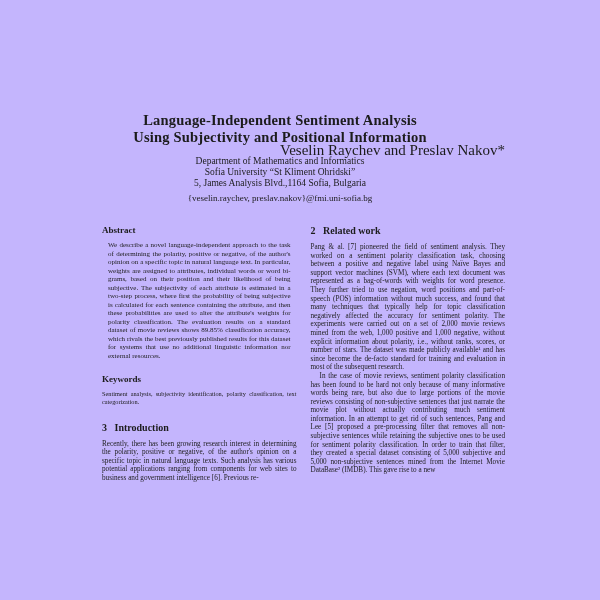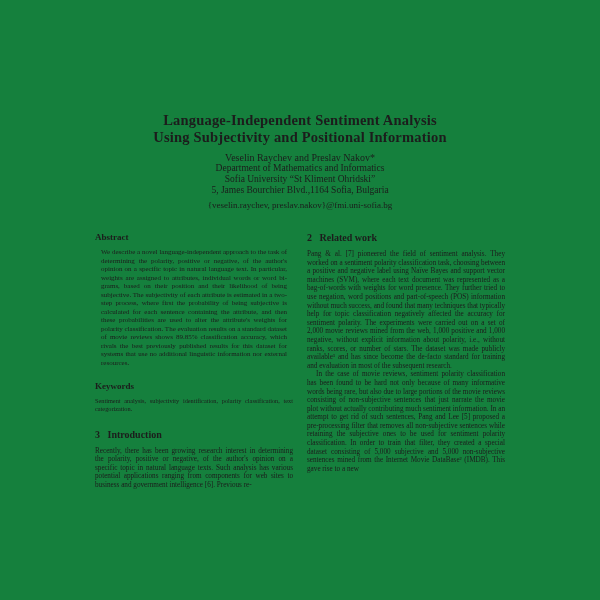--- a/index.html
+++ b/index.html
@@ -6,52 +6,52 @@
   html, body { width: 600px; height: 600px; }
   body {
     background: #ffffff;
     font-family: "Liberation Serif", serif;
     color: #1c1c1c;
     overflow: hidden;
   }
   .page {
     width: 600px;
     height: 600px;
-    background: #15803d;
-    padding: 112px 95px 0 95px;
+    background: #c4b5fd;
+    padding: 112px 95px 0 55px;
     overflow: hidden;
   }
   .title {
     text-align: center;
     font-weight: bold;
     font-size: 14.5px;
     line-height: 16.5px;
     letter-spacing: 0.2px;
   }
   .authors {
-    text-align: center;
-    font-size: 10px;
+    text-align: right;
+    font-size: 15px;
     line-height: 11px;
-    margin-top: 7px;
   }
   .affil {
     text-align: center;
     font-size: 9.5px;
     line-height: 11px;
   }
   .email {
     text-align: center;
     font-size: 9px;
     line-height: 10px;
     margin-top: 4px;
   }
   .cols {
     display: flex;
     gap: 14px;
     margin-top: 22px;
+    margin-left: 47px;
   }
   .col { width: 198px; }
   .abs-head, .kw-head {
     font-weight: bold;
     font-size: 9px;
     line-height: 10px;
     margin-bottom: 6px;
   }
   .abs-text {
     font-size: 7px;
@@ -89,21 +89,21 @@
   <div class="title">
     <div>Language-Independent Sentiment Analysis</div>
     <div>Using Subjectivity and Positional Information</div>
   </div>
 
   <div class="authors">Veselin Raychev and Preslav Nakov*</div>
 
   <div class="affil">
     <div>Department of Mathematics and Informatics</div>
     <div>Sofia University “St Kliment Ohridski”</div>
-    <div>5, James Bourchier Blvd.,1164 Sofia, Bulgaria</div>
+    <div>5, James Analysis Blvd.,1164 Sofia, Bulgaria</div>
   </div>
 
   <div class="email">{veselin.raychev, preslav.nakov}@fmi.uni-sofia.bg</div>
 
   <div class="cols">
 
     <div class="col">
       <div>
         <div class="abs-head">Abstract</div>
         <div class="abs-text">We describe a novel language-independent approach to the task of determining the polarity, positive or negative, of the author's opinion on a specific topic in natural language text. In particular, weights are assigned to attributes, individual words or word bi-grams, based on their position and their likelihood of being subjective. The subjectivity of each attribute is estimated in a two-step process, where first the probability of being subjective is calculated for each sentence containing the attribute, and then these probabilities are used to alter the attribute's weights for polarity classification. The evaluation results on a standard dataset of movie reviews shows 89.85% classification accuracy, which rivals the best previously published results for this dataset for systems that use no additional linguistic information nor external resources.</div>

